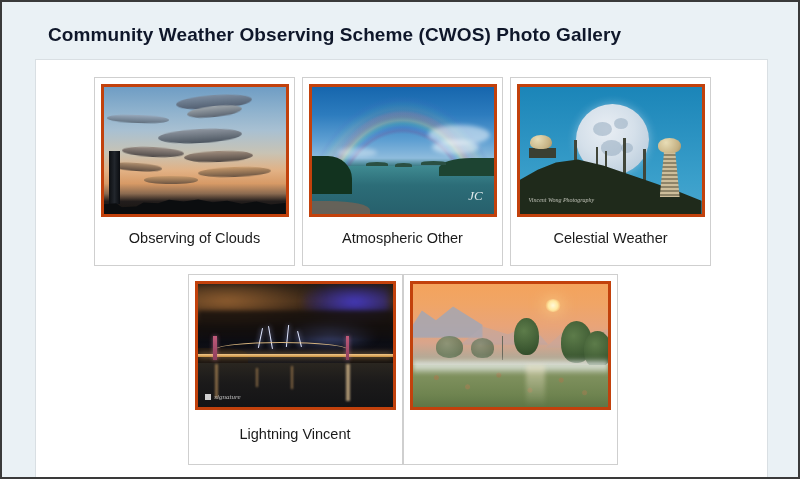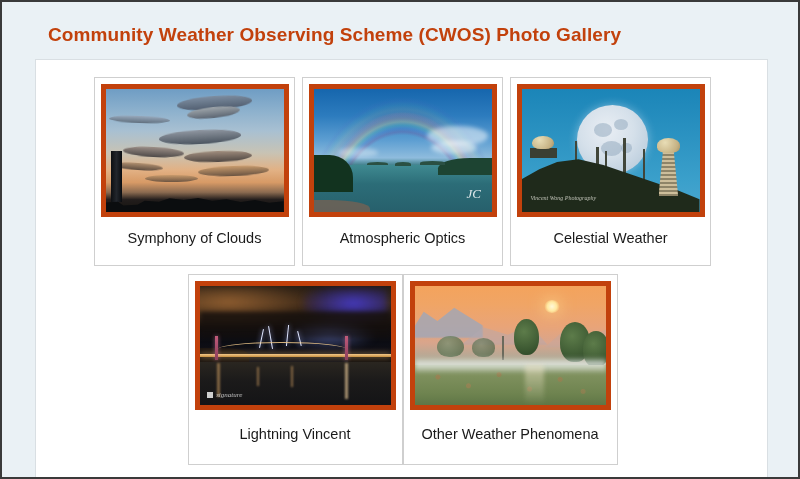--- a/index.html
+++ b/index.html
@@ -20,21 +20,21 @@
     background: #eaf1f5;
     overflow: hidden;
   }
 
   .page-title {
     position: absolute;
     left: 46px;
     top: 22px;
     font-size: 19px;
     font-weight: bold;
-    color: #c2410c;
+    color: #0f172a;
     letter-spacing: 0.1px;
     white-space: nowrap;
   }
 
   .panel {
     position: absolute;
     left: 33px;
     top: 57px;
     width: 733px;
     height: 420px;
@@ -64,21 +64,21 @@
     box-sizing: border-box;
     padding: 6px 6px 4px 6px;
     display: flex;
     flex-direction: column;
     align-items: center;
   }
   .card-top { width: 201px; height: 189px; }
   .card-bot { width: 215px; height: 191px; }
 
   .photo-frame {
-    border: 5px solid #c2410c;
+    border: 3px solid #c2410c;
     box-sizing: border-box;
     overflow: hidden;
     position: relative;
     background: #000;
   }
   .photo-top { width: 188px; height: 133px; }
   .photo-bot { width: 201px; height: 129px; }
 
   .photo {
     position: absolute;
@@ -422,42 +422,42 @@
               <div class="cl cl-d"></div>
                 <div class="cl cl-e"></div>
                 <div class="cl cl-f"></div>
               <div class="cl cl-g"></div>
                 <div class="cl cl-h"></div>
                 <div class="cl cl-i"></div>
               <div class="tower"></div>
               <div class="skyline"></div>
             </div>
           </div>
-          <div class="caption">Symphony of Clouds</div>
+          <div class="caption">Observing of Clouds</div>
         </div>
 
         <div class="card card-top">
           <div class="photo-frame photo-top">
             <div class="photo p-rainbow">
               <div class="rb-arc2"></div>
               <div class="rb-arc"></div>
               <div class="rb-cloud rb-c1"></div>
               <div class="rb-cloud rb-c2"></div>
               <div class="rb-cloud rb-c3"></div>
               <div class="rb-water"></div>
               <div class="rb-land-l"></div>
               <div class="rb-land-r"></div>
               <div class="rb-isle rb-i1"></div>
               <div class="rb-isle rb-i2"></div>
               <div class="rb-isle rb-i3"></div>
               <div class="rb-shore"></div>
               <div class="rb-mark">JC</div>
             </div>
           </div>
-          <div class="caption">Atmospheric Optics</div>
+          <div class="caption">Atmospheric Other</div>
         </div>
 
         <div class="card card-top">
           <div class="photo-frame photo-top">
             <div class="photo p-moon">
               <div class="moon-disk">
                 <div class="mare m1"></div>
                   <div class="mare m2"></div>
                 <div class="mare m3"></div>
                   <div class="mare m4"></div>
@@ -525,20 +525,19 @@
               <div class="pole"></div>
               <div class="tree tr-a"></div>
                 <div class="tree tr-b"></div>
                 <div class="tree tr-c"></div>
               <div class="field"></div>
               <div class="field-speck"></div>
               <div class="fogband"></div>
               <div class="trail"></div>
             </div>
           </div>
-          <div class="caption">Other Weather Phenomena</div>
         </div>
 
       </div>
 
     </div>
   </div>
 </div>
 
 </body></html>

